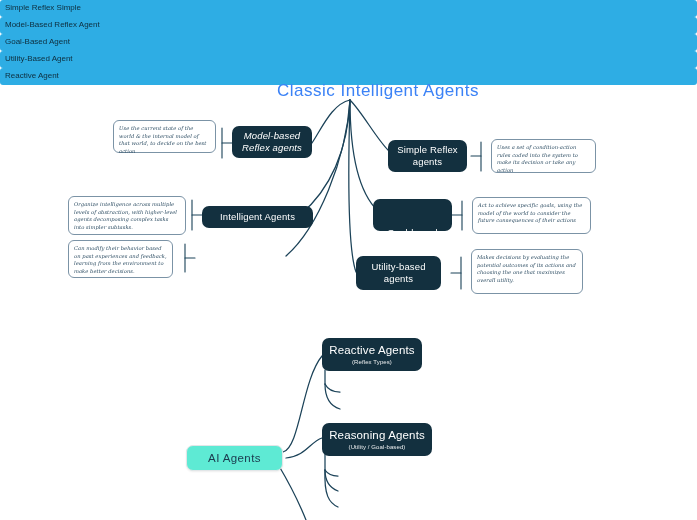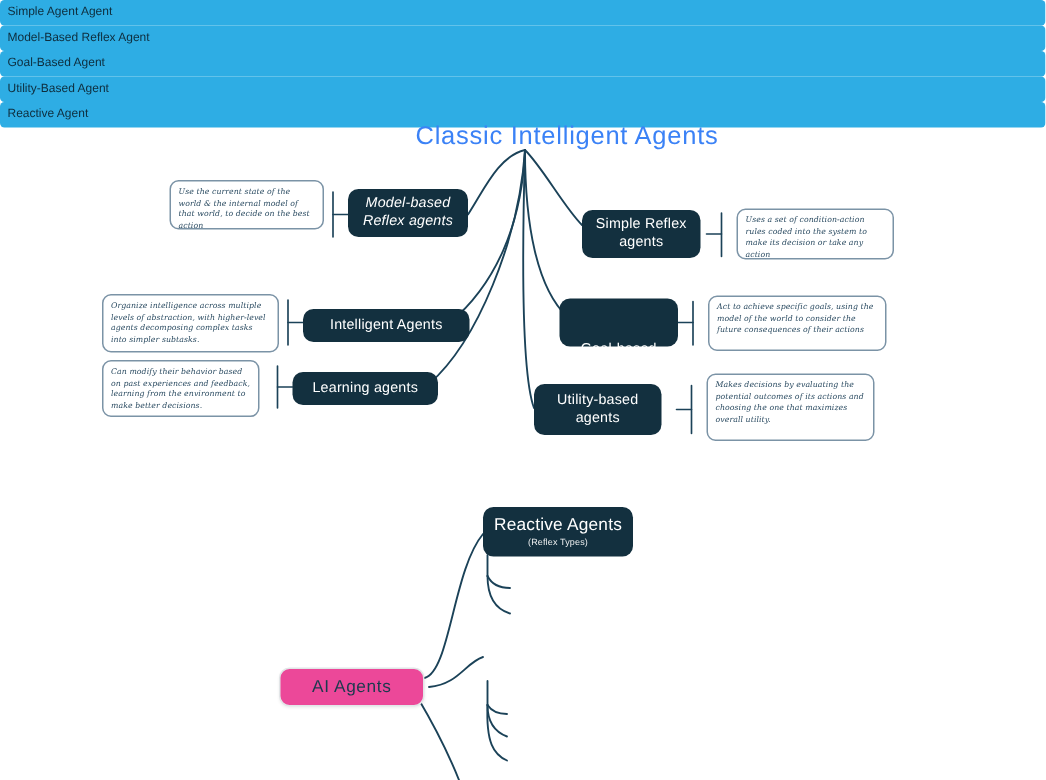--- a/index.html
+++ b/index.html
@@ -66,21 +66,21 @@
     font-size: 8px;
     line-height: 11px;
     padding: 2px 5px;
     align-items: flex-start;
     justify-content: center;
     text-align: left;
     white-space: nowrap;
   }
   
   .root-pill {
-    background: #ec4899;
+    background: #5eead4;
     border: 1px solid #e2e6e8;
     border-radius: 7px;
     color: #1b3a4e;
     font-size: 11.5px;
     letter-spacing: .4px;
     box-shadow: 0 1px 2px rgba(0,0,0,.07);
   }
   
   .note {
     position: absolute;
@@ -151,23 +151,20 @@
 
   <div class="node dark" style="left:232px; top:126px; width:80px; height:32px;">
     <span style="white-space:pre-line;font-style:italic;">Model-based
 Reflex agents</span>
   </div>
 
   <div class="node dark" style="left:202px; top:206px; width:111px; height:22px;">
     <span style="white-space:pre-line;">Intelligent Agents</span>
   </div>
 
-  <div class="node dark" style="left:195px; top:248px; width:97px; height:22px;">
-    <span style="white-space:pre-line;">Learning agents</span>
-  </div>
 
   <div class="node dark" style="left:388px; top:140px; width:79px; height:32px;">
     <span style="white-space:pre-line;">Simple Reflex
 agents</span>
   </div>
 
   <div class="node dark" style="left:373px; top:199px; width:79px; height:32px;">
     <span style="white-space:pre-line;margin-top:47px;">Goal-based
 agents</span>
   </div>
@@ -192,27 +189,31 @@
   <div class="node root-pill" style="left:186px; top:445px; width:97px; height:26px;">
     <span>AI Agents</span>
   </div>
 
   <div class="node dark big" style="left:322px; top:338px; width:100px; height:33px;">
     <span>Reactive Agents</span>
     <span class="sub">(Reflex Types)</span>
   </div>
 
   <div class="leaf" style="left:340px; top:385px; height:13px;">
-    <span>Simple Agent Agent</span>
+    <span>Simple Reflex Simple</span>
   </div>
 
   <div class="leaf" style="left:340px; top:403px; height:13px;">
     <span>Model-Based Reflex Agent</span>
   </div>
 
+  <div class="node dark big" style="left:322px; top:423px; width:110px; height:33px;">
+    <span>Reasoning Agents</span>
+    <span class="sub">(Utility / Goal-based)</span>
+  </div>
 
   <div class="leaf" style="left:338px; top:470px; height:13px;">
     <span>Goal-Based Agent</span>
   </div>
 
   <div class="leaf" style="left:338px; top:487px; height:13px;">
     <span>Utility-Based Agent</span>
   </div>
 
   <div class="leaf" style="left:338px; top:504px; height:13px;">

